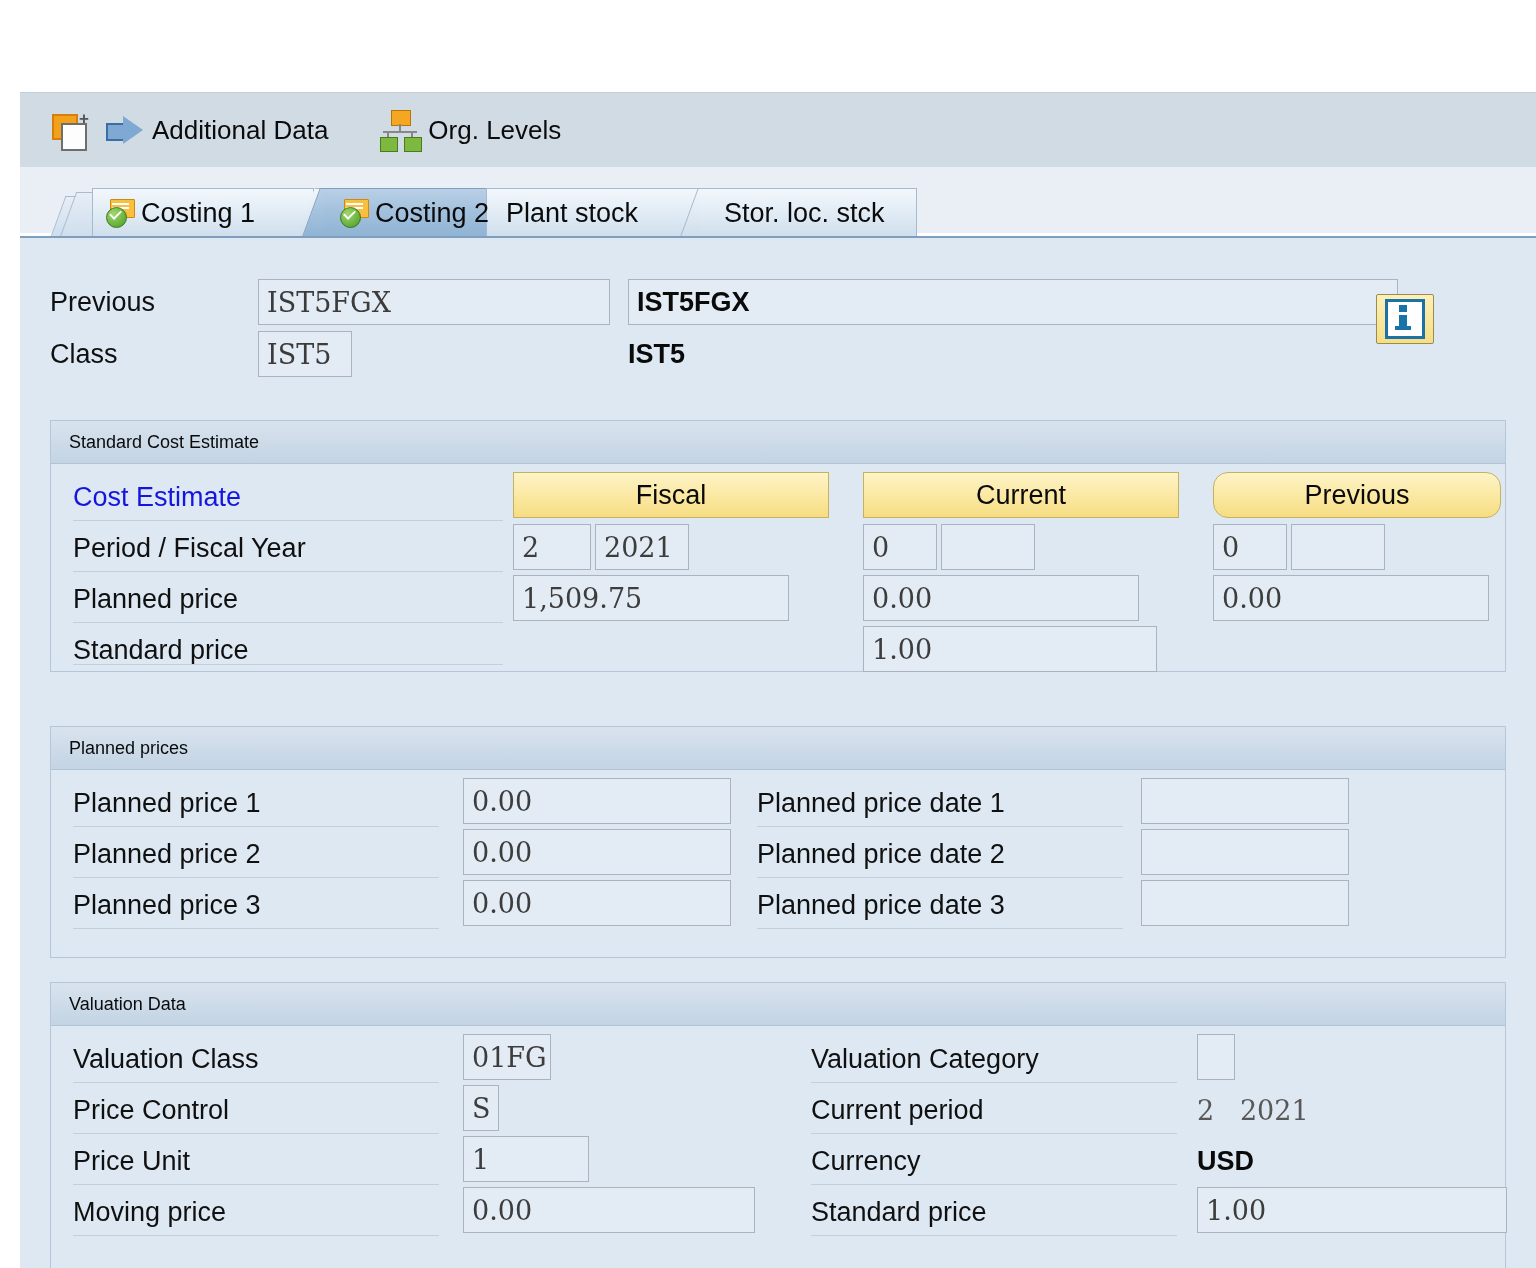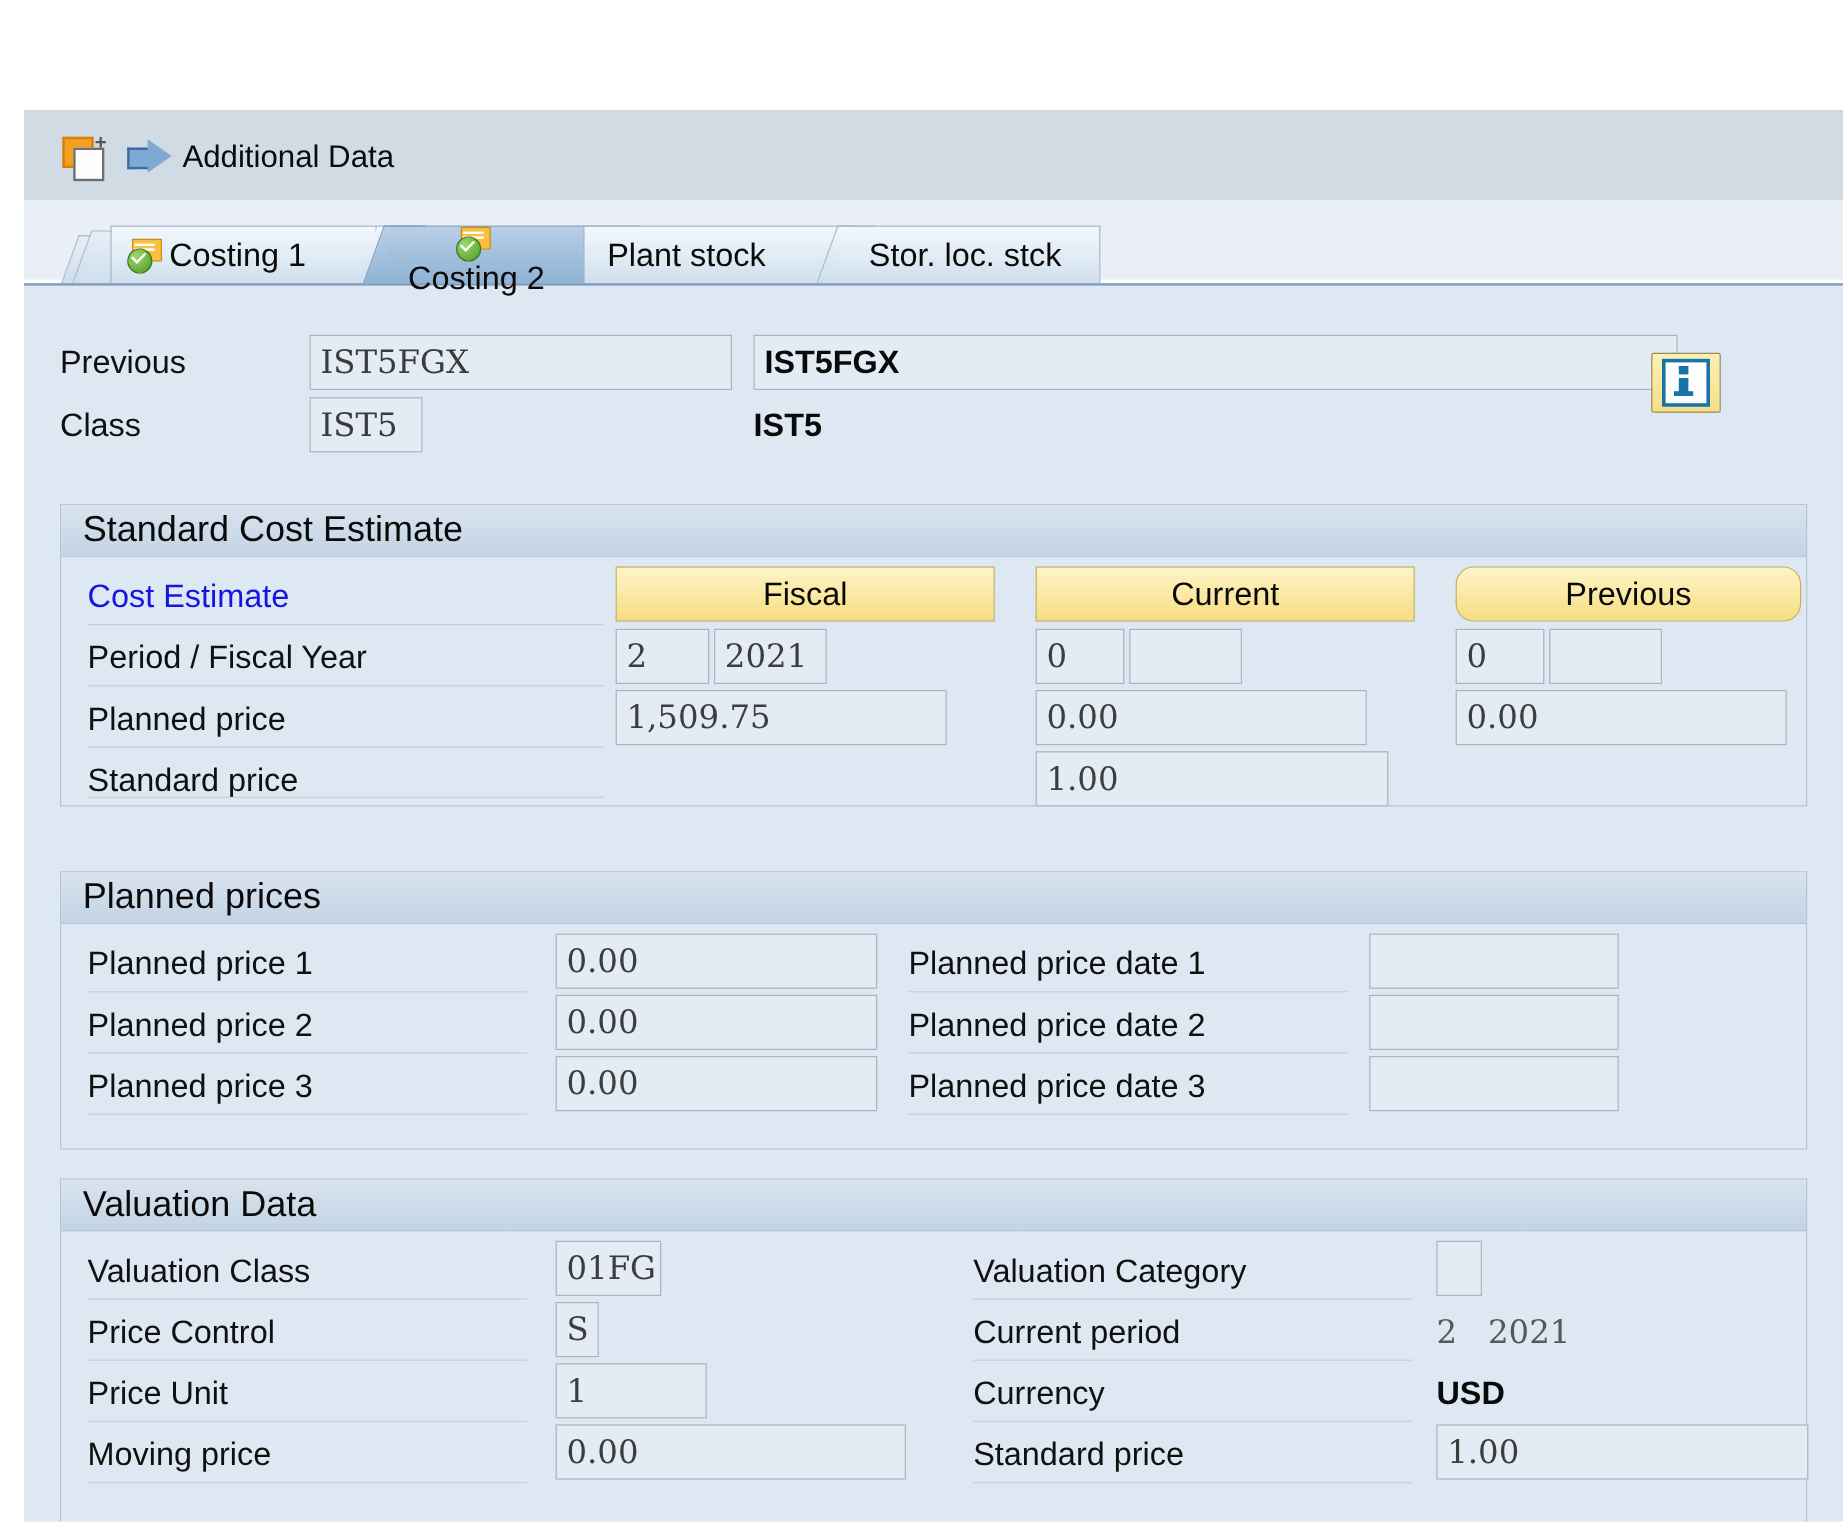--- a/index.html
+++ b/index.html
@@ -138,21 +138,21 @@
   .info-btn .box{width:34px;height:34px;border:3px solid #1a73a8;background:#fff;position:relative;}
   .info-btn .dot{position:absolute;left:11px;top:3px;width:8px;height:7px;background:#1a73a8;}
   .info-btn .stem{position:absolute;left:11px;top:13px;width:8px;height:15px;background:#1a73a8;}
   .info-btn .foot{position:absolute;left:7px;top:24px;width:16px;height:4px;background:#1a73a8;}
 
   
   .group{position:absolute;left:30px;background:#dde8f2;border:1px solid #b4c6d7;box-sizing:border-box;}
   .group-hdr{
     height:42px;background:linear-gradient(to bottom,#d9e3ee,#c3d4e4);
     border-bottom:1px solid #b2c3d4;display:flex;align-items:center;
-    padding-left:18px;font-size:30px;color:#0a0a0a;
+    padding-left:18px;font-size:18px;color:#0a0a0a;
   }
   .group-body{position:relative;}
   .rowline{position:absolute;height:1px;background:#c3cfda;}
   .lbl{position:absolute;font-size:27px;color:#101010;white-space:nowrap;display:flex;align-items:center;height:46px;}
   .lbl.link{color:#1515e0;}
   .bfld{
     position:absolute;background:#e3ecf4;border:1px solid #a9b4bf;box-sizing:border-box;
     font-family:"DejaVu Serif", serif;font-size:27px;color:#3d3d3d;
     display:flex;align-items:center;padding:0 8px;
   }
@@ -186,20 +186,32 @@
           <div class="plus">+</div>
       </div>
       <div class="ico-arrow">
         <div class="head2"></div>
           <div class="shaft"></div>
           <div class="head"></div>
       </div>
       <span class="tb-label">Additional Data</span>
     </div>
 
+    <div class="tb-item">
+      <div class="ico-org">
+        <div class="top"></div>
+          <div class="vl"></div>
+          <div class="hl"></div>
+        <div class="vl2" style="left:9px;"></div>
+          <div class="vl2" style="left:33px;"></div>
+        <div class="b1"></div>
+          <div class="b2"></div>
+      </div>
+      <span class="tb-label">Org. Levels</span>
+    </div>
   </div>
 
   <div class="subband"></div>
 
   <div class="tabstrip">
     <div class="tab-back-1"></div>
     <div class="tab-back-2"></div>
 
     <div style="position:absolute;left:52px;bottom:0;">
       <div class="tab-shape" style="left:0;width:220px;"></div>
@@ -213,21 +225,21 @@
           <span class="ring"></span>
             <span class="chk"></span>
         </span>
         <span>Costing 1</span>
       </div>
     </div>
 
     <div style="position:absolute;left:262px;bottom:0;">
       <div class="tab-skew" style="left:0;width:34px;background:linear-gradient(to bottom,#b9d0e6,#8fb3d4);border-top:1px solid #7e9fbe;border-left:1px solid #7e9fbe;"></div>
       <div class="tab-shape active" style="left:22px;width:208px;border-left:none;"></div>
-      <div class="tab-label" style="position:relative;padding-left:38px;flex-direction:column;">
+      <div class="tab-label" style="position:relative;padding-left:38px;">
         <span class="tabicon">
           <span class="pad"></span>
             <span class="pl" style="top:4px;"></span>
             <span class="pl" style="top:8px;"></span>
             <span class="pl" style="top:12px;width:11px;"></span>
           <span class="ring"></span>
             <span class="chk"></span>
         </span>
         <span>Costing 2</span>
       </div>

